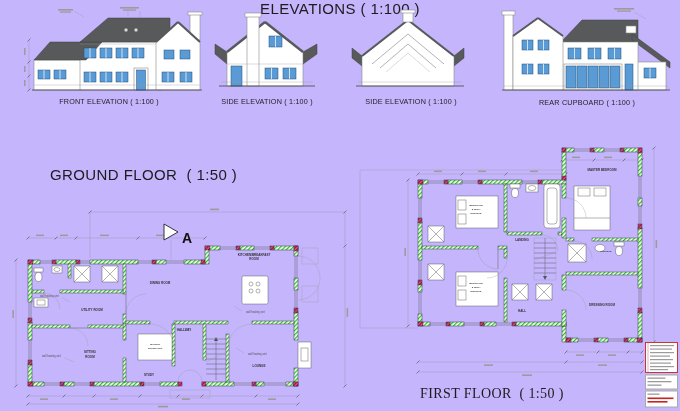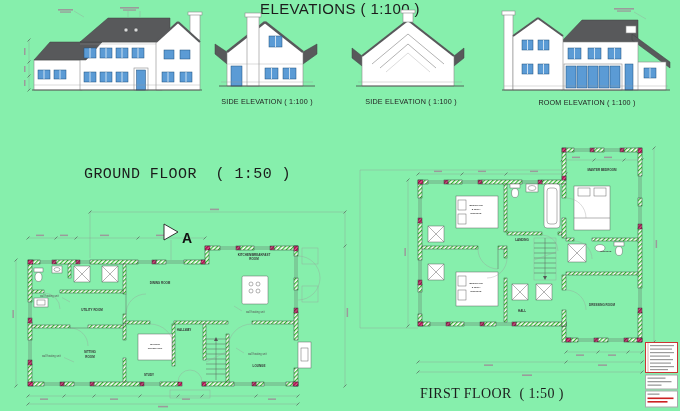--- a/index.html
+++ b/index.html
@@ -1,16 +1,16 @@
 <!DOCTYPE html>
 <html><head>
 <meta charset="utf-8">
 <style>
   html,body { margin:0; padding:0; background:#fff; }
-  .sheet { position:relative; width:680px; height:411px; background:#86efac; overflow:hidden;
+  .sheet { position:relative; width:680px; height:411px; background:#c4b5fd; overflow:hidden;
            font-family:"Liberation Sans", sans-serif; }
   .t { position:absolute; color:#1c1c1c; white-space:pre; }
   .big { font-size:15px; font-weight:500; letter-spacing:.4px; }
   .cap { font-size:7.2px; letter-spacing:.2px; color:#222; text-align:center; }
   svg { position:absolute; overflow:visible; }
   
   .gw { fill:url(#gh); stroke:#2f2f2f; stroke-width:.45; }           
   .rw { fill:url(#rh); stroke:#2f2f2f; stroke-width:.45; }           
   .iw { fill:url(#gh); stroke:#2f2f2f; stroke-width:.4; }            
   .fx { fill:#fff; stroke:#555; stroke-width:.45; }                  
@@ -40,24 +40,25 @@
           <rect width="1.3" height="3" fill="#2ebf2e"></rect>
       </pattern>
       <pattern id="rh" width="2.6" height="2.6" patternUnits="userSpaceOnUse" patternTransform="rotate(45)">
         <rect width="2.6" height="2.6" fill="#e2528b"></rect>
           <rect width="1.2" height="2.6" fill="#9c0a44"></rect>
       </pattern>
     </defs>
   </svg>
 
   <div class="t big" style="left:240px;top:0;width:200px;text-align:center;">ELEVATIONS ( 1:100 )</div>
+  <div class="t cap" style="left:28px;top:97px;width:162px;">FRONT ELEVATION ( 1:100 )</div>
   <div class="t cap" style="left:211px;top:97px;width:112px;">SIDE ELEVATION ( 1:100 )</div>
   <div class="t cap" style="left:352px;top:97px;width:118px;">SIDE ELEVATION ( 1:100 )</div>
-  <div class="t cap" style="left:499px;top:98px;width:176px;">ROOM ELEVATION ( 1:100 )</div>
-  <div class="t big" style="left:84px;top:166px;font-family:Liberation Mono, monospace;">GROUND FLOOR  ( 1:50 )</div>
+  <div class="t cap" style="left:499px;top:98px;width:176px;">REAR CUPBOARD ( 1:100 )</div>
+  <div class="t big" style="left:50px;top:166px;">GROUND FLOOR  ( 1:50 )</div>
   <div class="t big" style="left:420px;top:386px;font-size:14px;font-family:Liberation Serif, serif;">FIRST FLOOR  ( 1:50 )</div>
 
   <svg style="left:22px;top:6px;" width="185" height="94" viewBox="0 0 185 94">
     <g>
       <line class="dim" x1="7" y1="34" x2="7" y2="84"></line>
       <line class="tick" x1="5.5" y1="35.5" x2="8.5" y2="32.5"></line>
       <line class="tick" x1="5.5" y1="57.5" x2="8.5" y2="54.5"></line>
       <line class="tick" x1="5.5" y1="71.5" x2="8.5" y2="68.5"></line>
       <line class="tick" x1="5.5" y1="85.5" x2="8.5" y2="82.5"></line>
       <rect class="blob" x="2" y="42" width="1.5" height="7"></rect>

